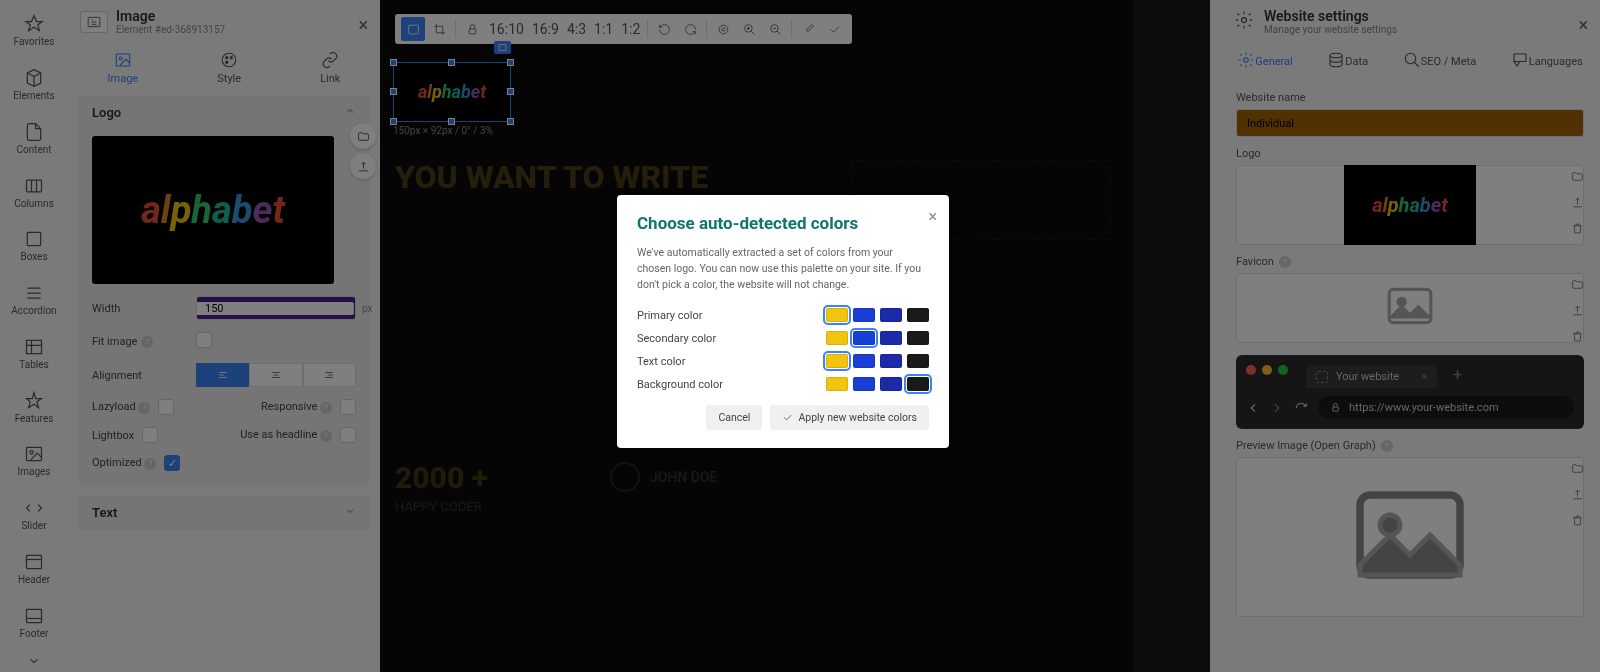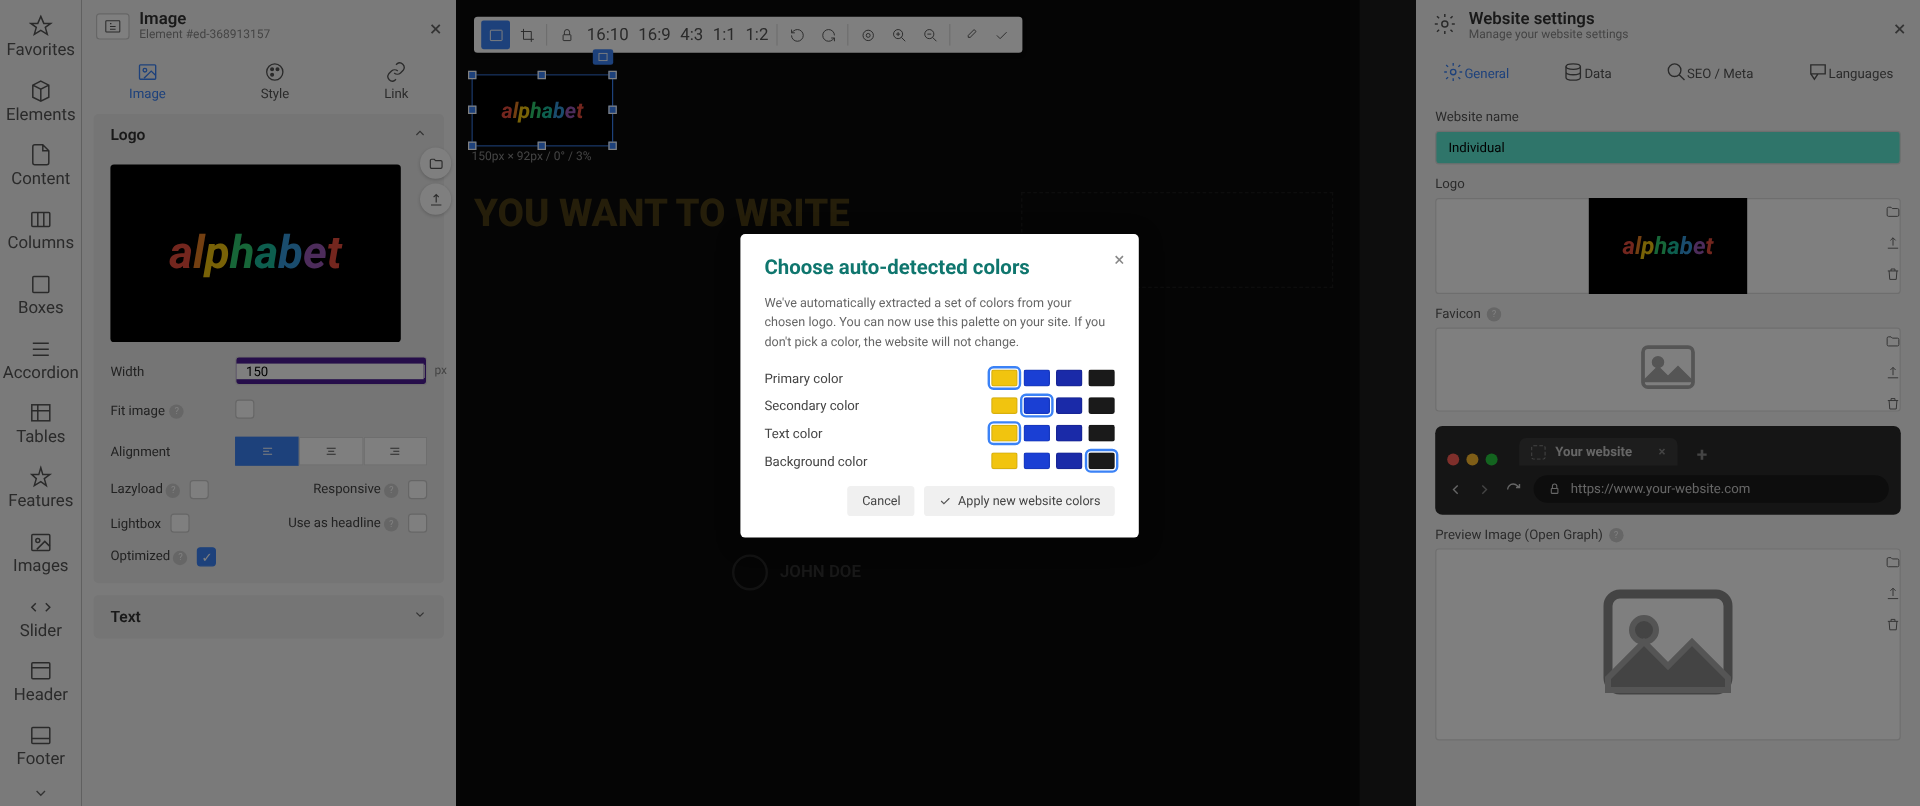--- a/index.html
+++ b/index.html
@@ -2,21 +2,21 @@
 <html><head>
 <meta charset="utf-8">
 <style>
 * { margin: 0; padding: 0; box-sizing: border-box; font-family: -apple-system, BlinkMacSystemFont, "Segoe UI", Roboto, sans-serif; }
 body { width: 1600px; height: 672px; overflow: hidden; background: #1a1a1a; position: relative; }
 
 
 .icon-sidebar { position: absolute; left: 0; top: 0; width: 68px; height: 672px; background: #f5f5f5; display: flex; flex-direction: column; align-items: center; padding-top: 4px; }
 .icon-sidebar-item { display: flex; flex-direction: column; align-items: center; justify-content: center; height: 54px; width: 68px; cursor: pointer; color: #555; }
 .icon-sidebar-item svg { width: 20px; height: 20px; stroke: #555; fill: none; stroke-width: 1.5; }
-.icon-sidebar-item span { font-size: 14px; margin-top: 2px; color: #555; }
+.icon-sidebar-item span { font-size: 10px; margin-top: 2px; color: #555; }
 .chevron-down { margin-top: 4px; color: #555; }
 
 
 .props-panel { position: absolute; left: 68px; top: 0; width: 312px; height: 672px; background: #f5f5f5; }
 .props-header { display: flex; align-items: center; padding: 8px 12px; position: relative; }
 .props-header-icon { width: 28px; height: 22px; background: #fff; border: 1px solid #ccc; border-radius: 3px; margin-right: 8px; display: flex; align-items: center; justify-content: center; }
 .props-title { font-size: 14px; font-weight: 600; color: #333; }
 .props-subtitle { font-size: 10px; color: #888; }
 .close-x { position: absolute; right: 12px; top: 14px; cursor: pointer; color: #666; font-size: 18px; }
 .props-tabs { display: flex; justify-content: space-around; padding: 8px 0 10px 0; }
@@ -73,45 +73,45 @@
 .hero-text { position: absolute; left: 15px; top: 160px; color: #c49a2a; font-size: 32px; font-weight: 800; line-height: 1.1; opacity: 0.35; }
 .stat { position: absolute; left: 15px; top: 460px; opacity: 0.3; }
 .stat-num { color: #c49a2a; font-size: 30px; font-weight: 800; }
 .stat-lbl { color: #888; font-size: 13px; margin-top: 4px; }
 .author { position: absolute; left: 230px; top: 462px; display: flex; align-items: center; gap: 10px; opacity: 0.3; }
 .author-avatar { width: 30px; height: 30px; border-radius: 50%; border: 2px solid #666; }
 .author-name { color: #888; font-size: 14px; font-weight: 600; }
 .sidebox { position: absolute; right: 22px; top: 160px; width: 260px; height: 80px; border: 1px dashed #444; opacity: 0.3; }
 
 
-.settings-panel { position: absolute; right: 0; top: 0; width: 420px; height: 672px; background: #f5f5f5; }
+.settings-panel { position: absolute; right: 0; top: 0; width: 390px; height: 672px; background: #f5f5f5; padding-left: 10px; }
 .settings-header { display: flex; align-items: center; padding: 8px 14px; position: relative; }
 .settings-header-icon { margin-right: 10px; color: #555; }
 .settings-title { font-size: 14px; font-weight: 600; color: #333; }
 .settings-subtitle { font-size: 10px; color: #888; }
 .settings-tabs { display: flex; justify-content: space-around; padding: 8px 0 12px 0; }
 .settings-tab { display: flex; flex-direction: row; align-items: center; cursor: pointer; color: #555; }
 .settings-tab.active { color: #3b82f6; }
 .settings-tab svg { width: 18px; height: 18px; stroke: currentColor; fill: none; stroke-width: 1.5; }
 .settings-tab span { font-size: 11px; margin-top: 3px; }
 .settings-body { padding: 0 16px; overflow-y: auto; height: 570px; }
 .field-label { font-size: 11px; color: #555; margin-top: 10px; display: flex; align-items: center; gap: 5px; }
-.text-input { width: 100%; height: 28px; background: #5eead4; border: 1px solid #ddd; border-radius: 3px; padding: 0 10px; font-size: 11px; margin-top: 5px; }
+.text-input { width: 100%; height: 28px; background: #a16207; border: 1px solid #ddd; border-radius: 3px; padding: 0 10px; font-size: 11px; margin-top: 5px; }
 .upload-block { position: relative; margin-top: 5px; }
 .upload-area { background: #fff; border: 1px solid #ddd; border-radius: 3px; height: 80px; display: flex; align-items: center; justify-content: center; }
 .upload-area.tall { height: 160px; }
 .upload-area .placeholder-img svg { width: 64px; height: 50px; stroke: #aaa; fill: #aaa; }
 .upload-area.tall .placeholder-img svg { width: 160px; height: 120px; }
 .side-icons { position: absolute; right: -4px; top: 0; display: flex; flex-direction: column; gap: 4px; }
 .side-icon-btn { width: 22px; height: 22px; display: flex; align-items: center; justify-content: center; color: #666; cursor: pointer; }
 .side-icon-btn svg { width: 13px; height: 13px; stroke: #666; fill: none; stroke-width: 1.5; }
 
 .settings-logo-area { background: #000; width: 132px; height: 80px; display: flex; align-items: center; justify-content: center; }
 .browser-mock { background: #2a2a2a; border-radius: 6px; margin-top: 12px; padding: 10px; }
-.browser-tab-bar { display: flex; align-items: flex-end; gap: 6px; font-weight: bold; }
+.browser-tab-bar { display: flex; align-items: flex-start; gap: 6px; }
 .dot { width: 10px; height: 10px; border-radius: 50%; }
 .dot.r { background: #ff5f56; } .dot.y { background: #ffbd2e; } .dot.g { background: #27c93f; }
 .browser-tab { background: #3a3a3a; border-radius: 6px 6px 0 0; padding: 5px 10px; margin-left: 12px; display: flex; align-items: center; gap: 8px; color: #ccc; font-size: 11px; }
 .tab-x { color: #888; margin-left: 14px; cursor: pointer; }
 .tab-plus { color: #888; margin-left: 10px; font-size: 16px; cursor: pointer; }
 .browser-url-bar { display: flex; align-items: center; gap: 10px; margin-top: 8px; color: #ccc; }
 .url-field { background: #1a1a1a; border-radius: 14px; padding: 5px 12px; color: #ccc; font-size: 11px; flex: 1; display: flex; align-items: center; gap: 8px; }
 
 
 .overlay { position: absolute; inset: 0; background: rgba(0,0,0,0.5); }
@@ -434,20 +434,24 @@
       <div class="handle h-bl"></div>
       <div class="handle h-br"></div>
     <div class="handle h-t"></div>
       <div class="handle h-b"></div>
       <div class="handle h-l"></div>
       <div class="handle h-r"></div>
   </div>
   <div class="size-label">150px × 92px / 0° / 3%</div>
   <div class="hero-text"><span>YOU WANT TO WRITE</span><br></div>
   <div class="sidebox"></div>
+  <div class="stat">
+    <div class="stat-num">2000 +</div>
+    <div class="stat-lbl">HAPPY CODER</div>
+  </div>
   <div class="author">
     <div class="author-avatar"></div>
     <div class="author-name">JOHN DOE</div>
   </div>
 </div>
 
 <div class="settings-panel">
   <div class="settings-header">
     <div class="settings-header-icon"><svg width="20" height="20" viewBox="0 0 24 24" fill="none" stroke="#555" stroke-width="1.5">
           <circle cx="12" cy="12" r="3"></circle>

